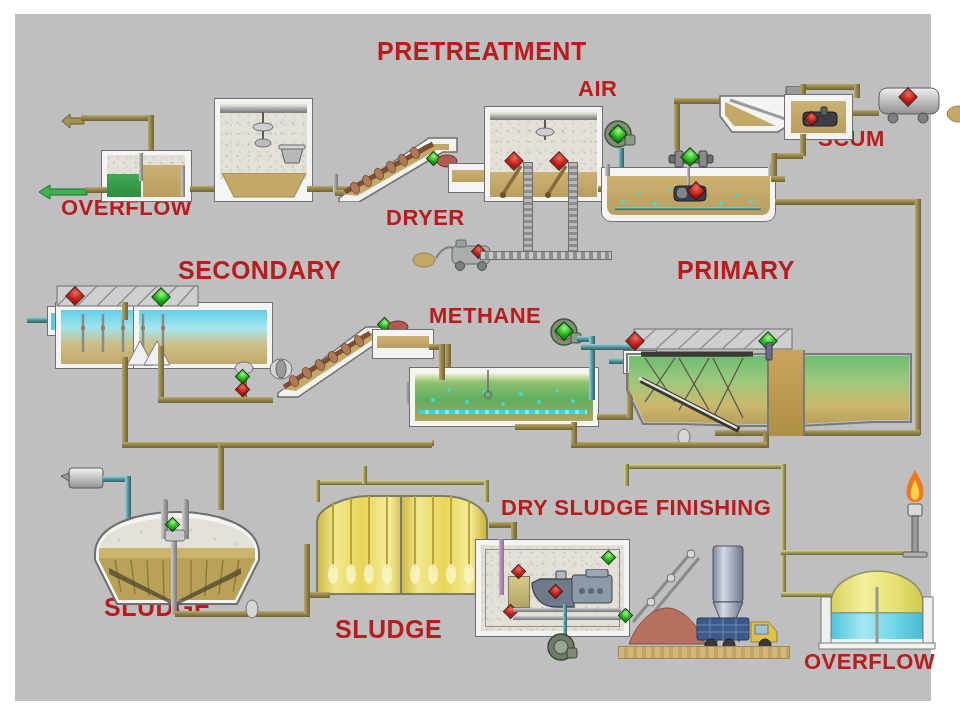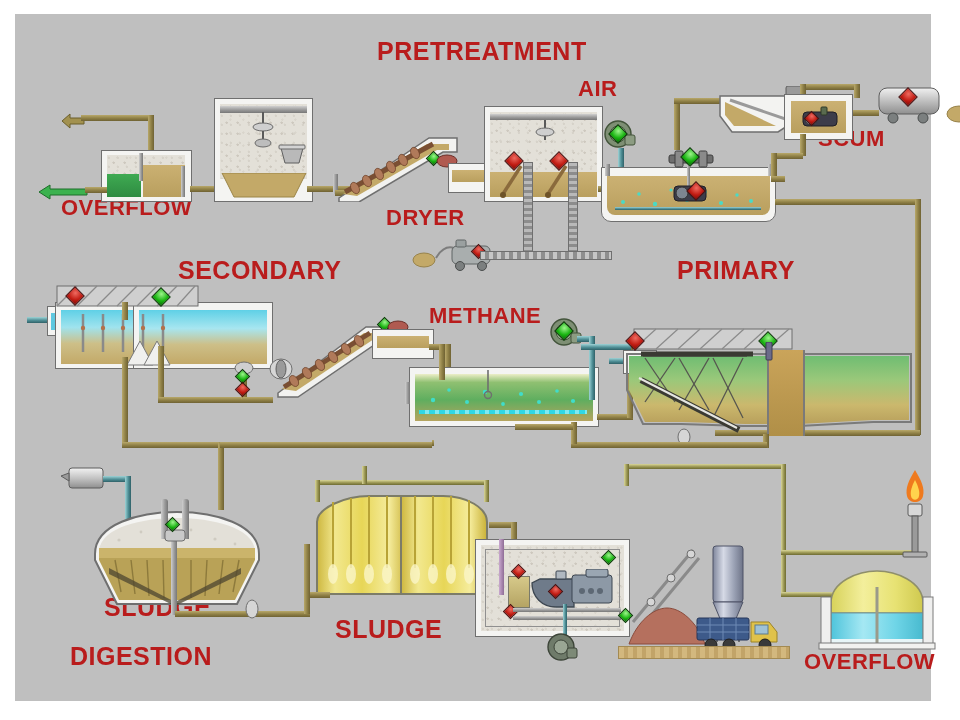--- a/index.html
+++ b/index.html
@@ -45,22 +45,22 @@
 
     <div class="lbl big" style="left:362px;top:24px;">PRETREATMENT</div>
     <div class="lbl med" style="left:563px;top:63px;">AIR</div>
     <div class="lbl med" style="left:803px;top:113px;">SCUM</div>
     <div class="lbl med" style="left:46px;top:182px;">OVERFLOW</div>
     <div class="lbl med" style="left:371px;top:192px;">DRYER</div>
     <div class="lbl big" style="left:163px;top:243px;">SECONDARY</div>
     <div class="lbl med" style="left:414px;top:290px;">METHANE</div>
     <div class="lbl big" style="left:662px;top:243px;">PRIMARY</div>
     <div class="lbl big" style="left:89px;top:580px;text-align:right;">SLUDGE</div>
-    <div class="lbl big" style="left:55px;top:629px;">DIGESTION</div>
     <div class="lbl big" style="left:320px;top:602px;">SLUDGE</div>
+    <div class="lbl med" style="left:486px;top:482px;">DRY SLUDGE FINISHING</div>
     <div class="lbl med" style="left:789px;top:636px;">OVERFLOW</div>
 
     <div class="n">
 
       <svg class="rot" style="left:45px;top:97px;" width="26" height="20">
         <polygon points="2,10 10,3 10,7 24,7 24,13 10,13 10,17" fill="#a2914f" stroke="#6b5f2d" stroke-width="1"></polygon>
       </svg>
       <div class="ph" style="left:66px;top:101px;width:73px;"></div>
       <div class="pv" style="left:133px;top:101px;height:38px;"></div>
 

